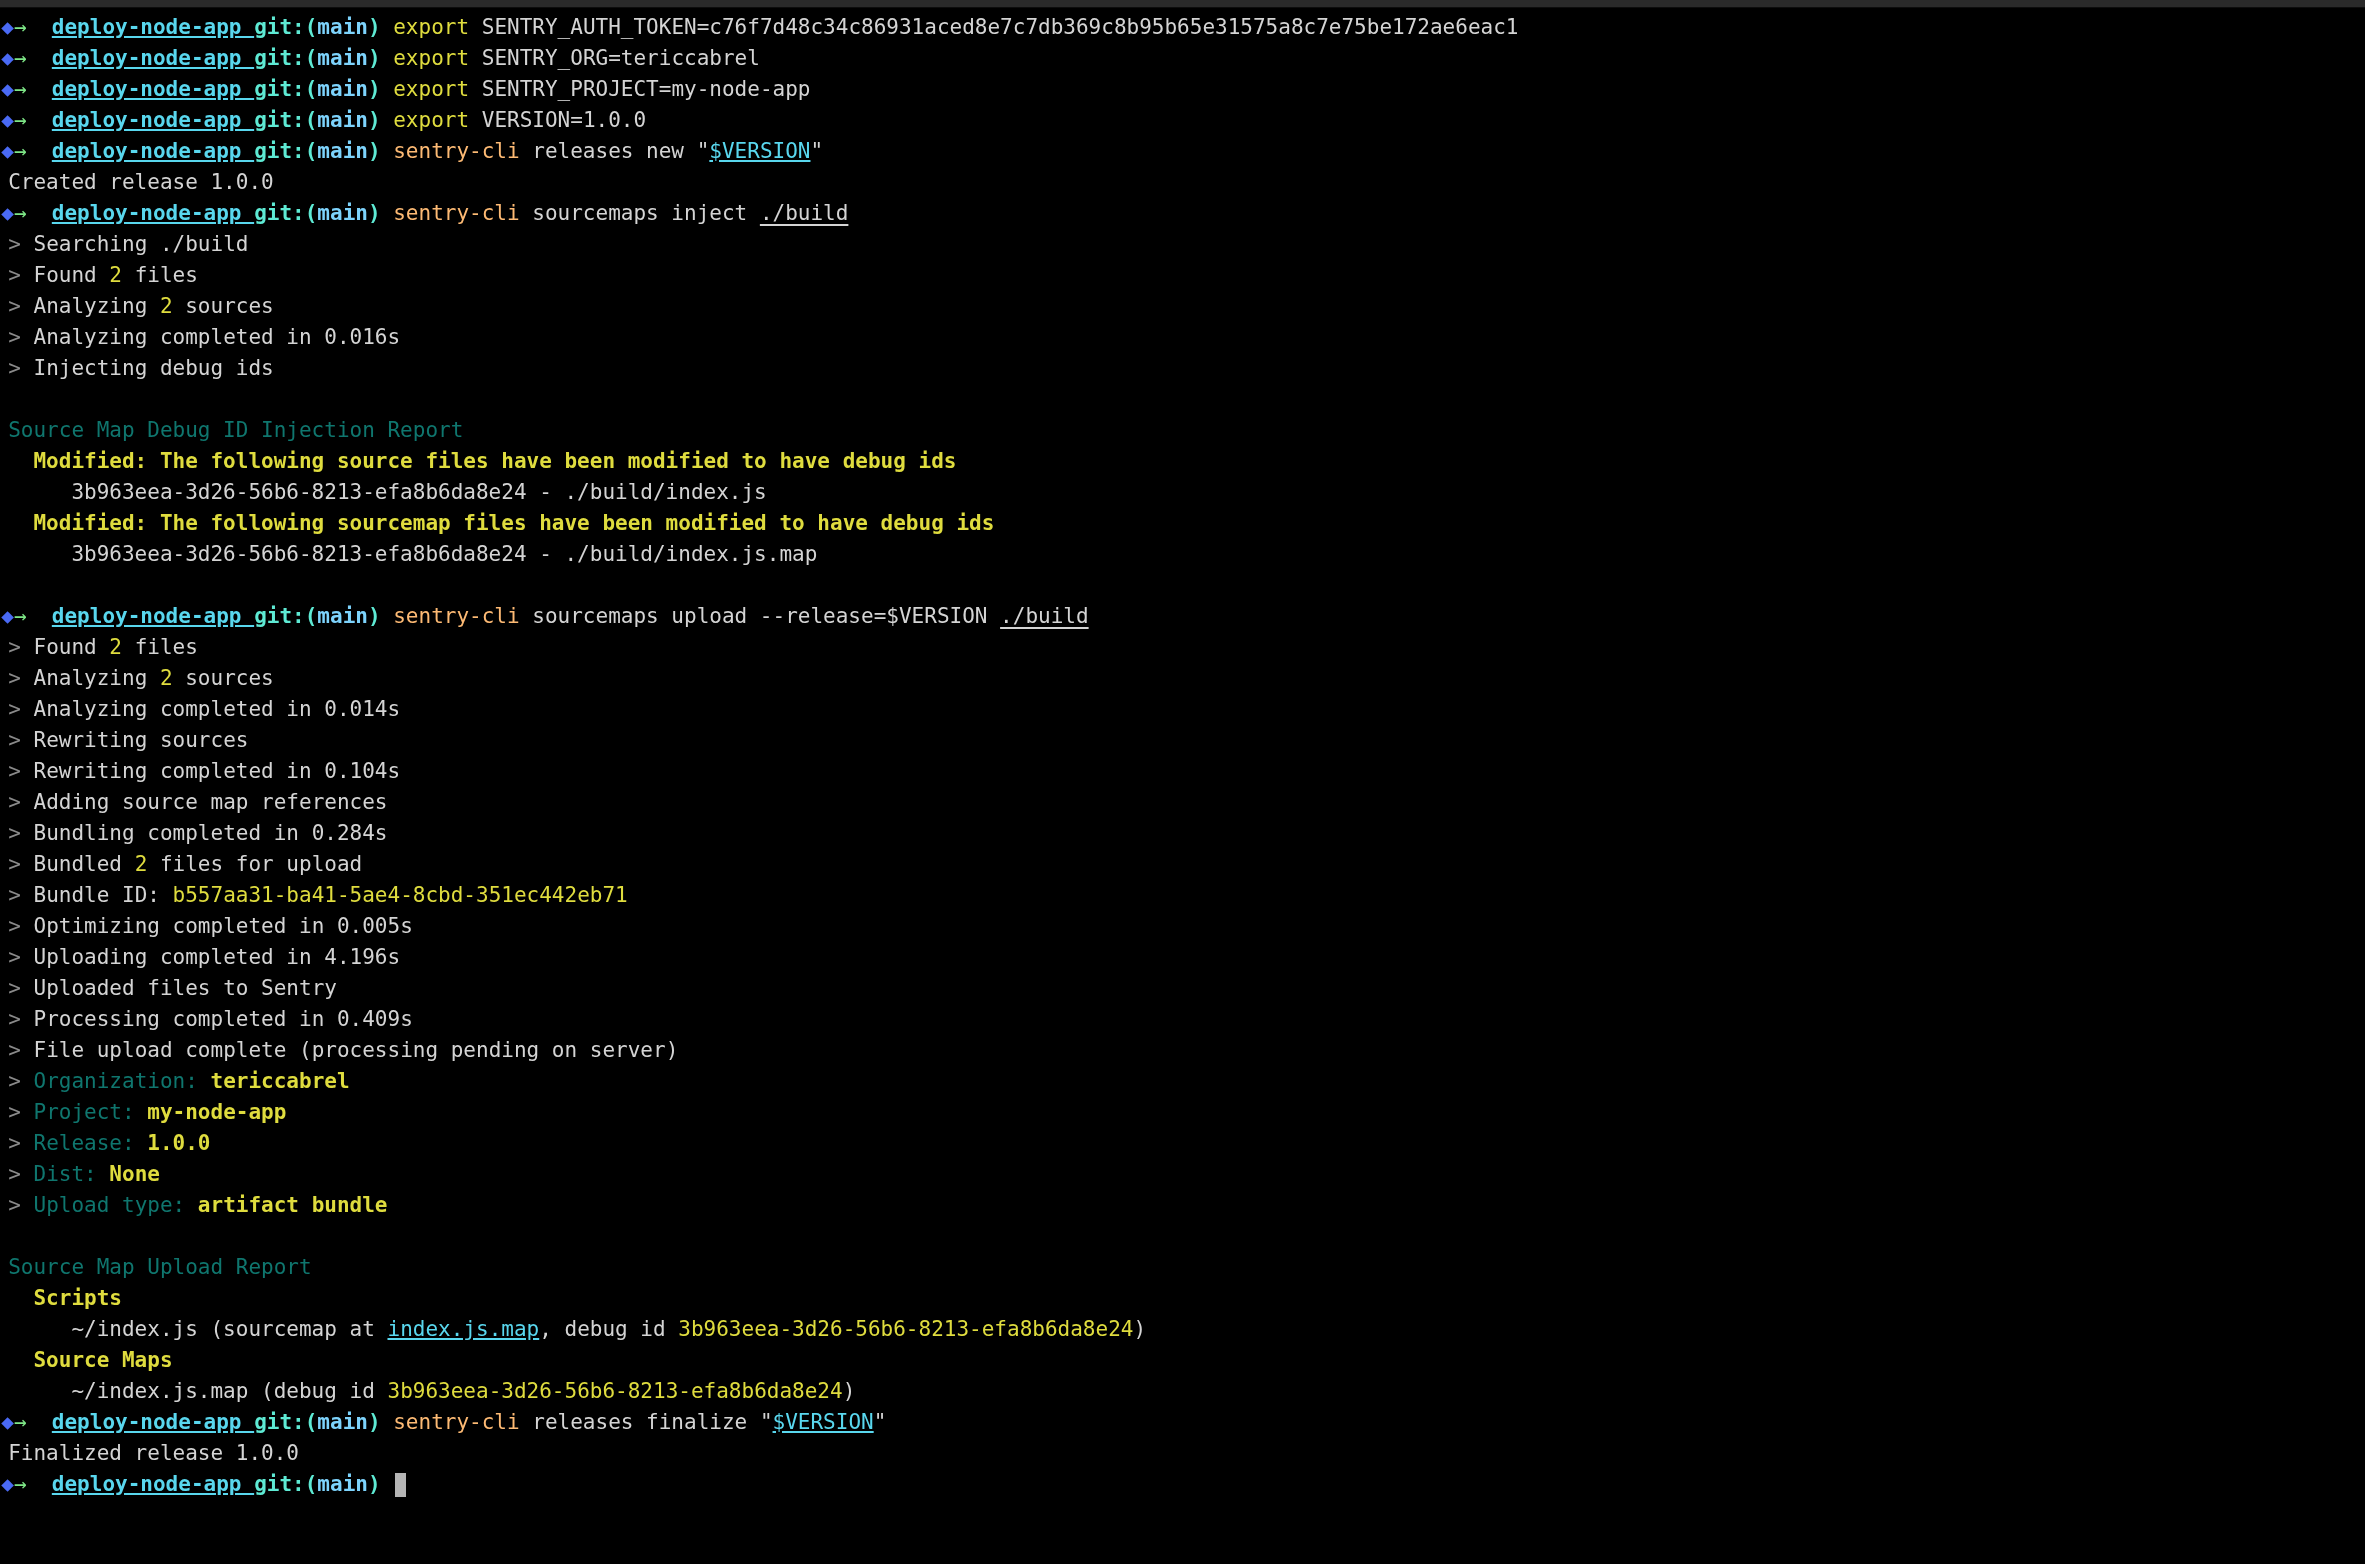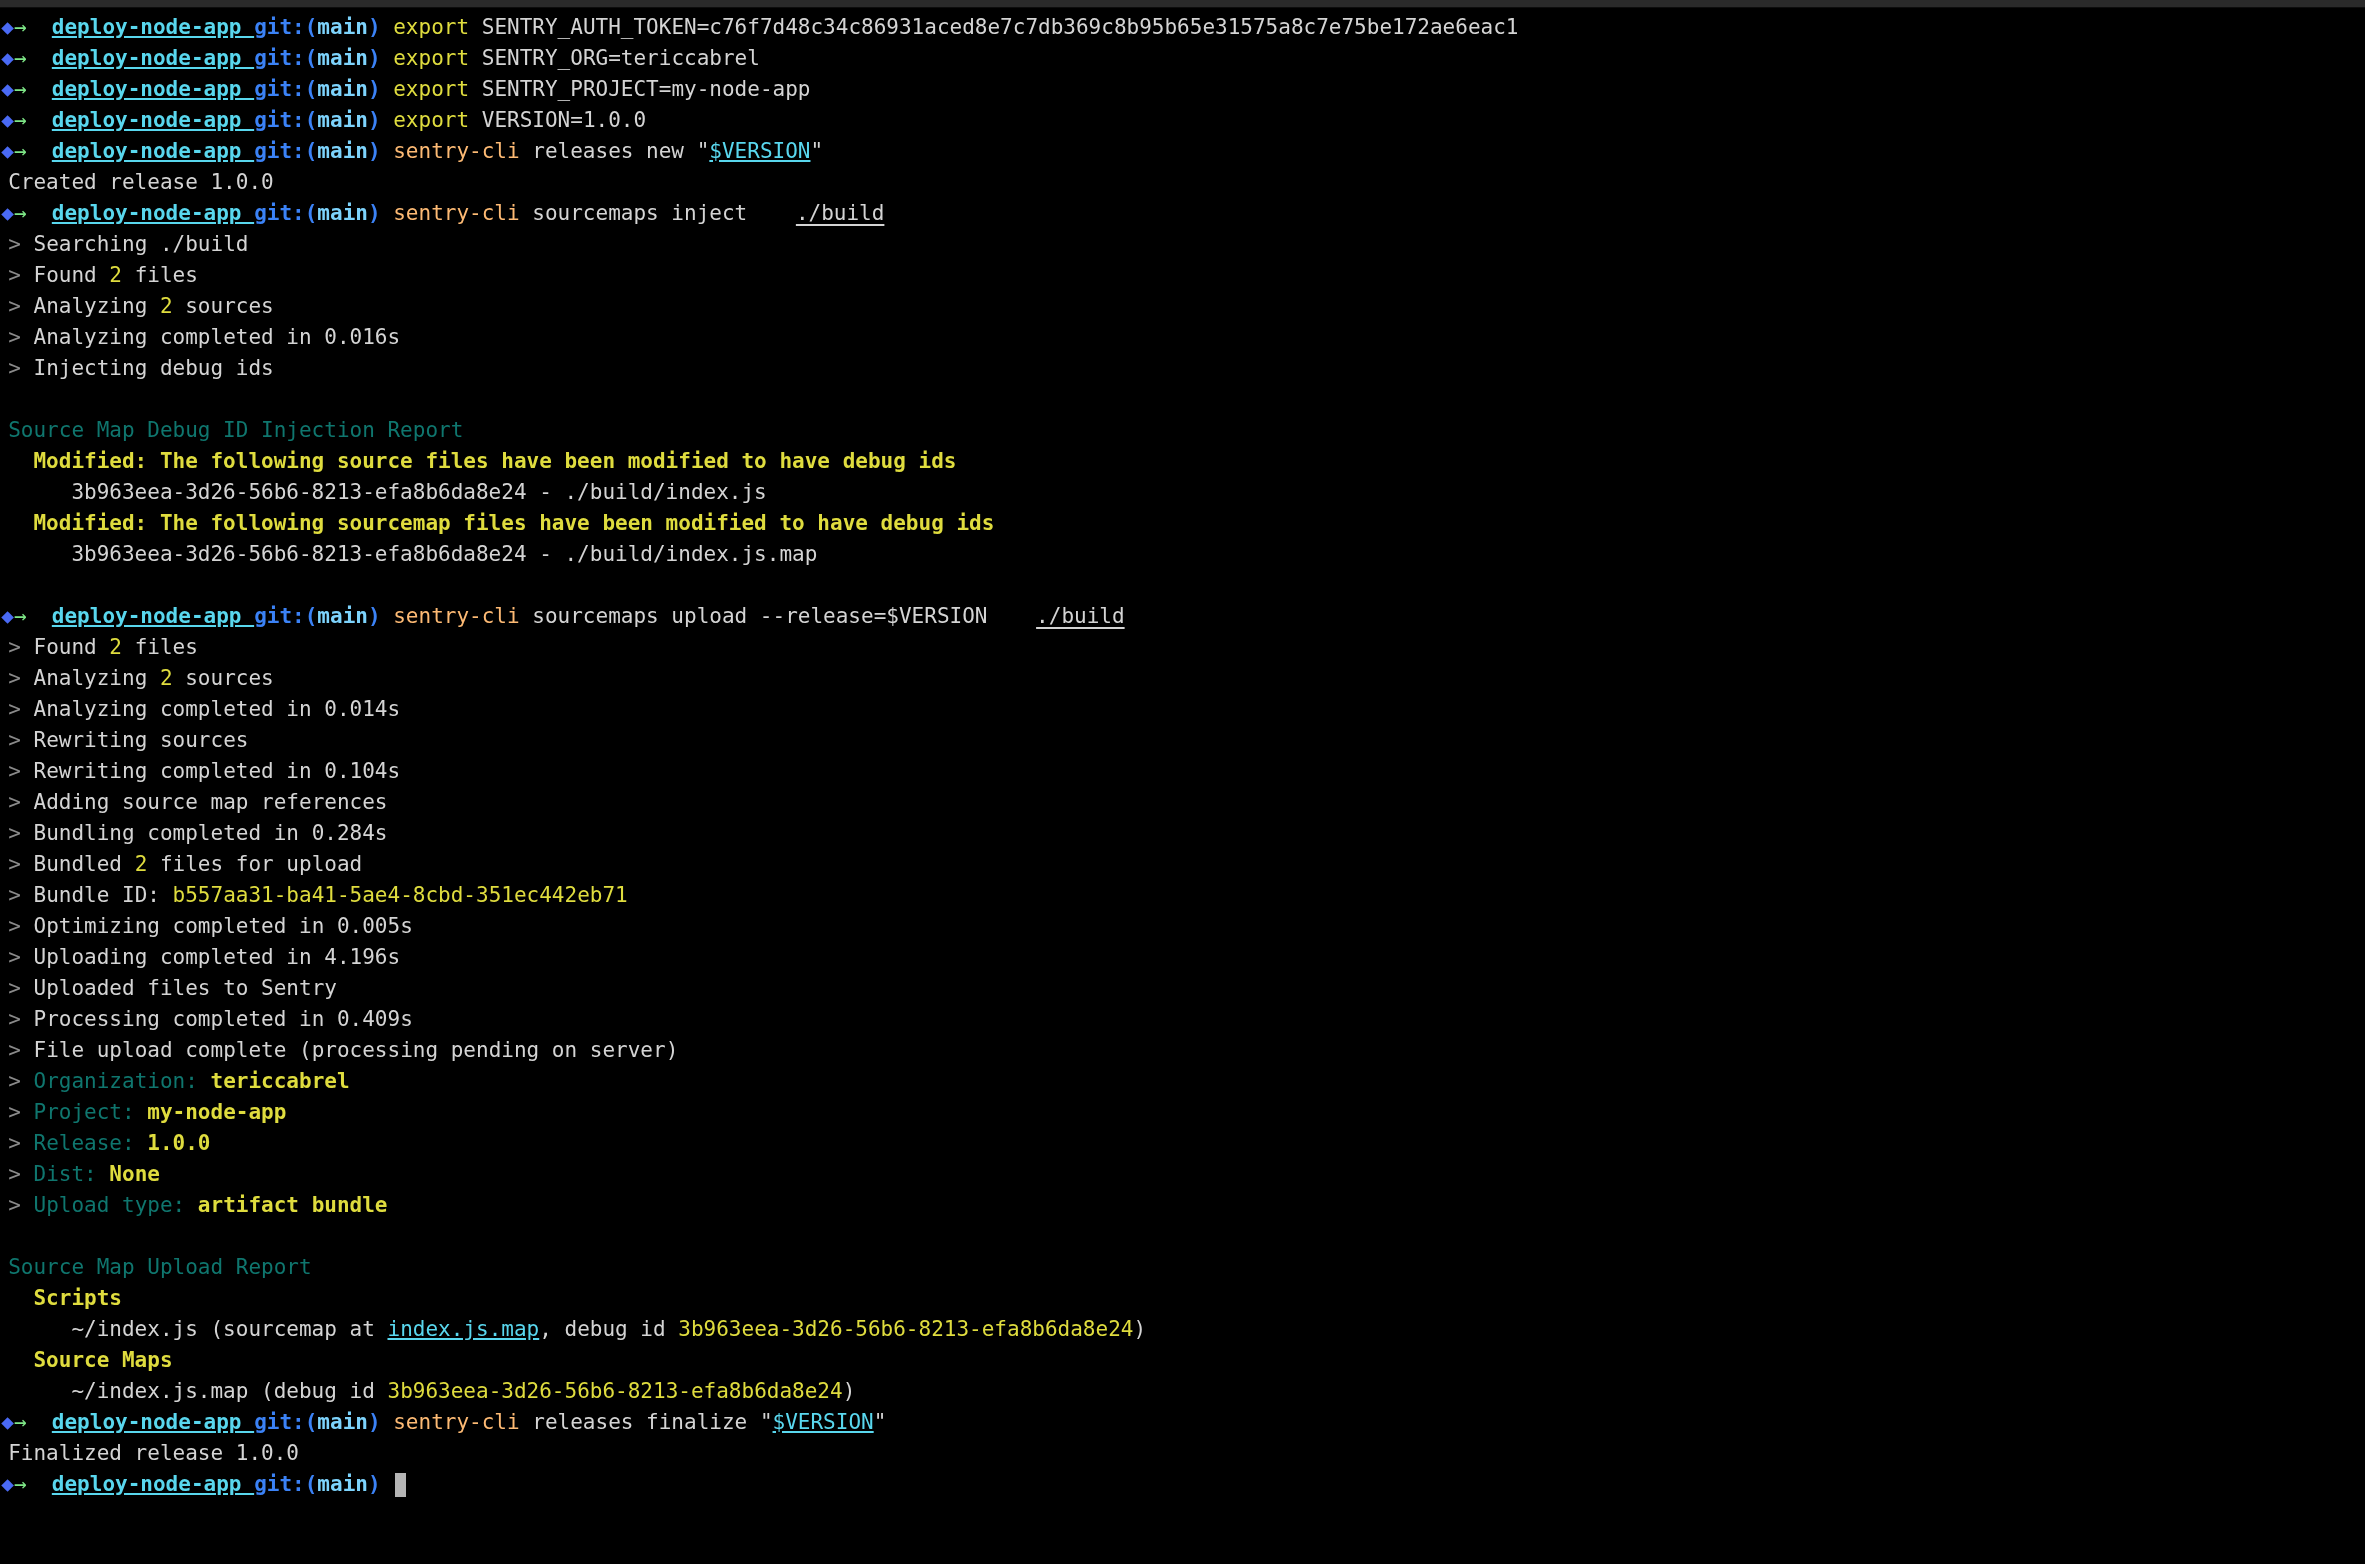--- a/index.html
+++ b/index.html
@@ -18,26 +18,26 @@
   .terminal{
     padding:3.6px 0 0 8.2px;
     white-space:pre;
   }
   .line{
     height:31px;
     line-height:31px;
     white-space:pre;
   }
   .b{font-weight:bold;}
-  .u{text-decoration:underline;text-underline-offset:3.6px;margin-left:36px;}
+  .u{text-decoration:underline;text-underline-offset:3.6px;}
   .c-white {color:#d4d4d4;}
   .c-gray  {color:#0f766e;}
   .c-dim   {color:#8a8a8a;}
   .c-cyan  {color:#59d7ee;text-decoration:underline;}
-  .c-blue  {color:#3b82f6;}
+  .c-blue  {color:#5eead4;}
   .c-red   {color:#7dd3fc;}
   .c-yellow{color:#dfdc3e;}
   .c-green {color:#fdba74;}
   .c-lgreen{color:#7ee787;}
   .c-pglyph{color:#4a6af5;margin-left:-0.55ch;}
   .cursor{
     display:inline-block;
     width:0.9ch;height:24px;
     background:#b5b5b5;
     vertical-align:middle;

